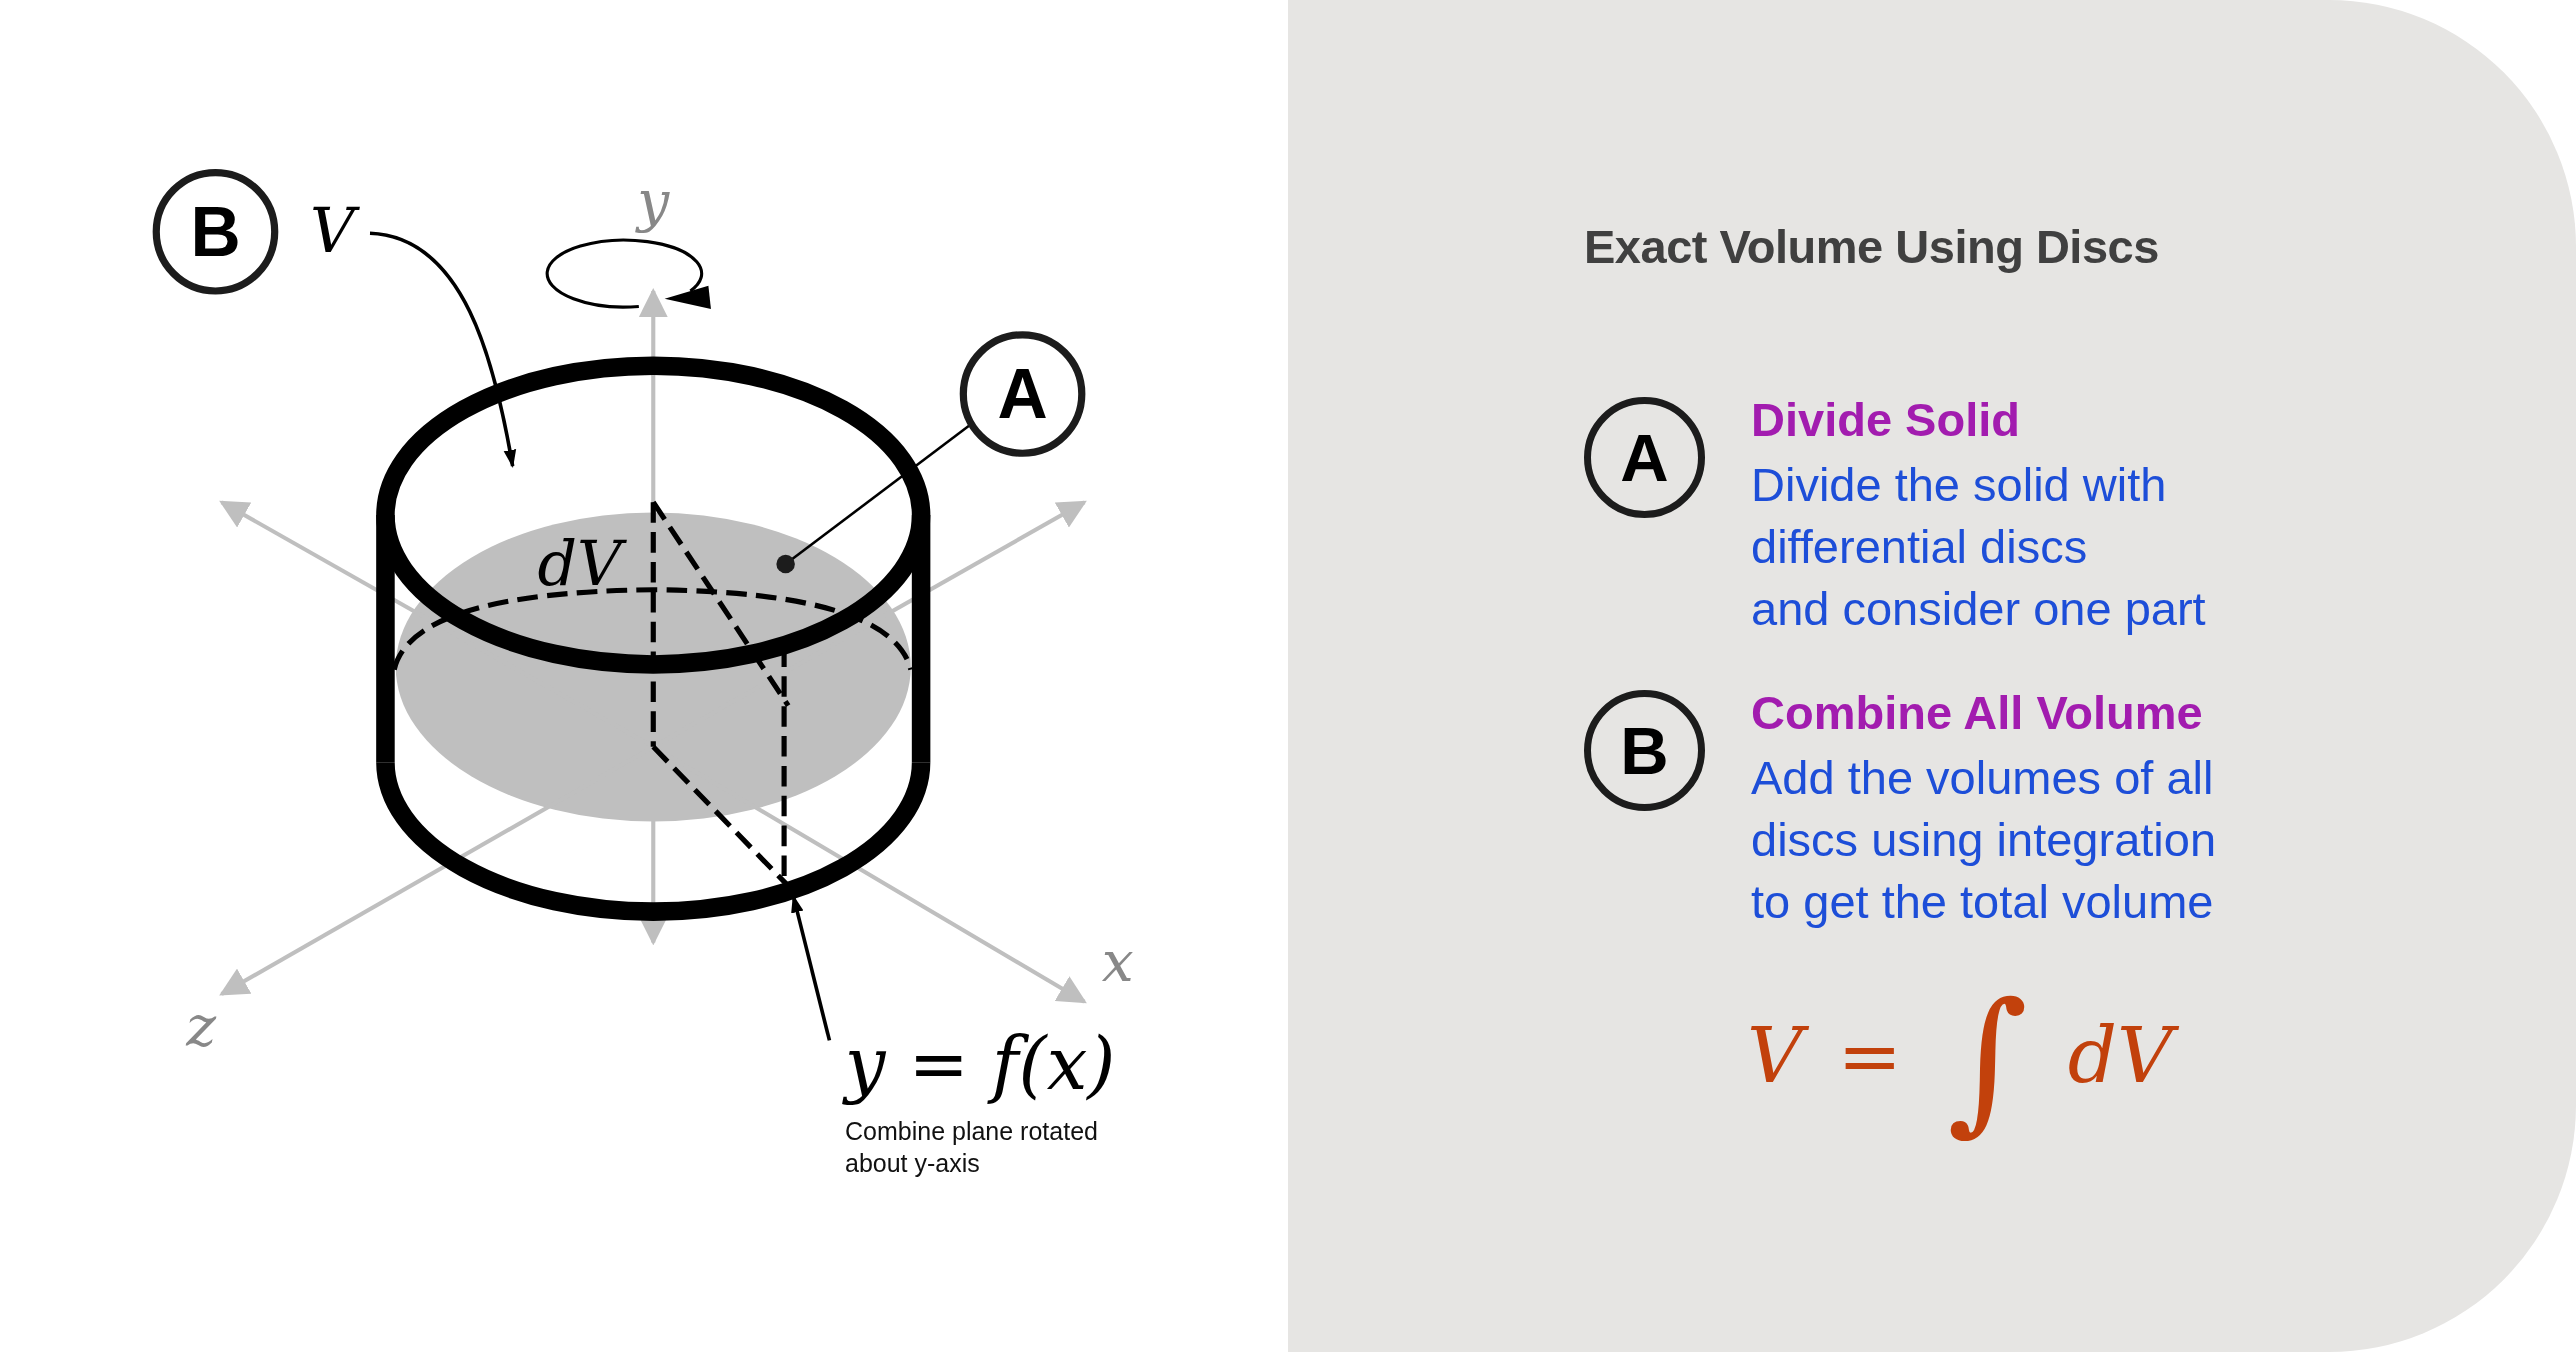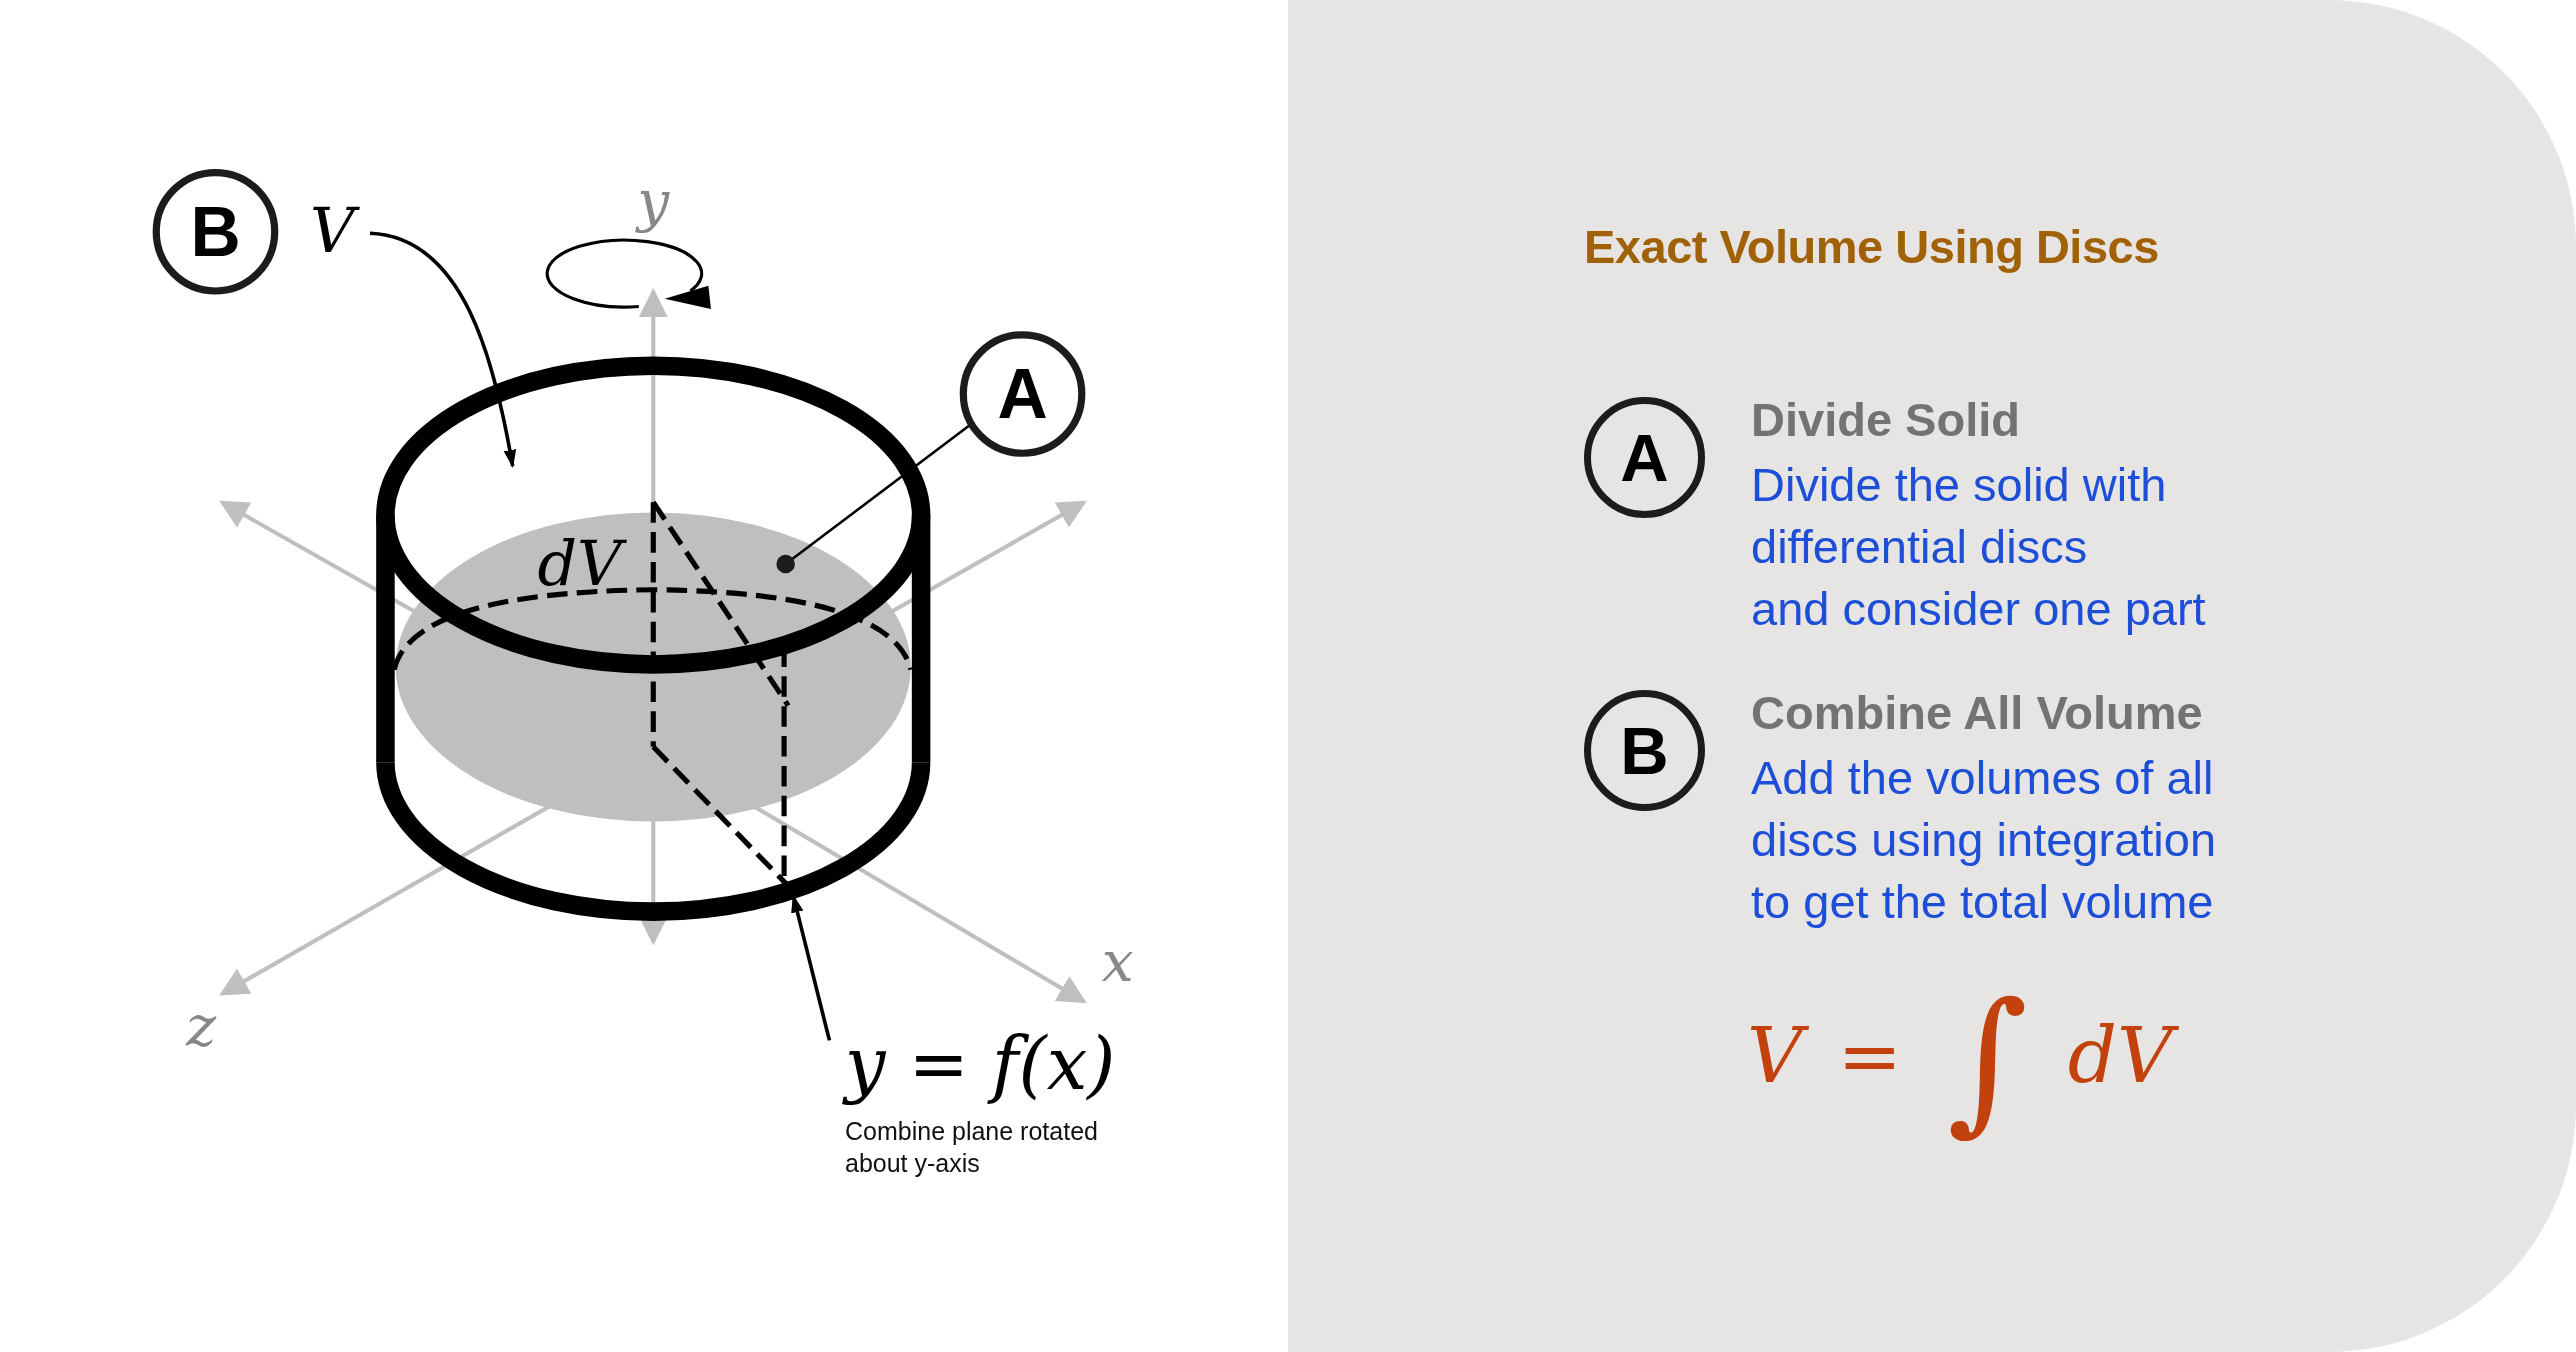--- a/index.html
+++ b/index.html
@@ -11,33 +11,33 @@
   #diagram { position: absolute; left: 0; top: 0; width: 1288px; height: 1352px; }
   .math { font-family: "DejaVu Serif", "Liberation Serif", serif; font-style: italic; }
   .panel {
     position: absolute; left: 1288px; top: 0; width: 1288px; height: 1352px;
     background: #e6e5e3;
     border-top-right-radius: 247px;
     border-bottom-right-radius: 247px;
   }
   .panel-title {
     position: absolute; left: 296px; top: 216px;
-    font-size: 47px; font-weight: bold; color: #a16207; line-height: 62px;
+    font-size: 47px; font-weight: bold; color: #404040; line-height: 62px;
     letter-spacing: -0.5px;
   }
   .step { position: absolute; left: 296px; width: 876px; }
   .step-badge {
     position: absolute; left: 0; top: 0;
     width: 121px; height: 121px; border: 7.2px solid #1c1c1c; border-radius: 50%;
     box-sizing: border-box; display: flex; align-items: center; justify-content: center;
     font-size: 67px; font-weight: bold; color: #000;
   }
   .step-heading {
     position: absolute; left: 167px; top: -5.2px;
-    font-size: 47px; font-weight: bold; color: #737373; white-space: nowrap;
+    font-size: 47px; font-weight: bold; color: #a21caf; white-space: nowrap;
   }
   .step-body {
     position: absolute; left: 167px; top: 57px;
     font-size: 47px; color: #1d4ed8; line-height: 62px; white-space: pre-line;
   }
   .formula {
     position: absolute; left: 1747px; top: 969px;
     font-size: 77px; color: #c2410c; white-space: nowrap;
   }
   .formula .integral { font-size: 155px; font-style: italic; vertical-align: -31px; margin: 0 15.5px 0 10.3px; }

